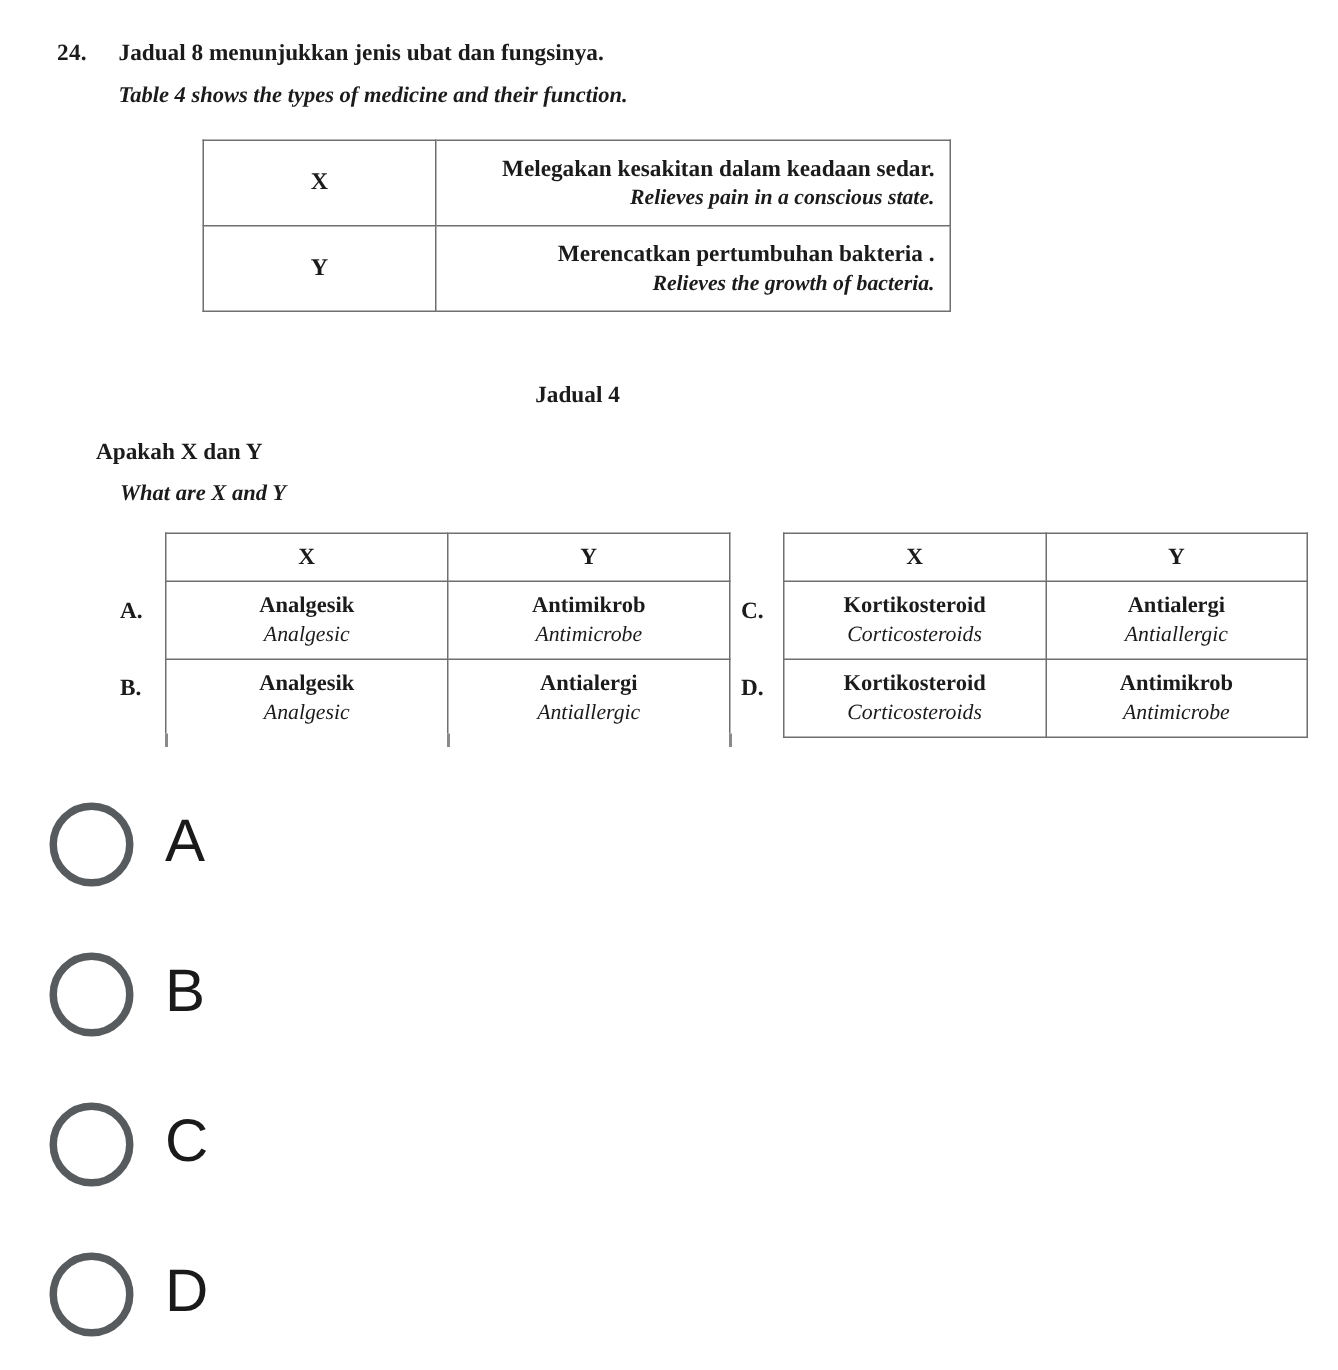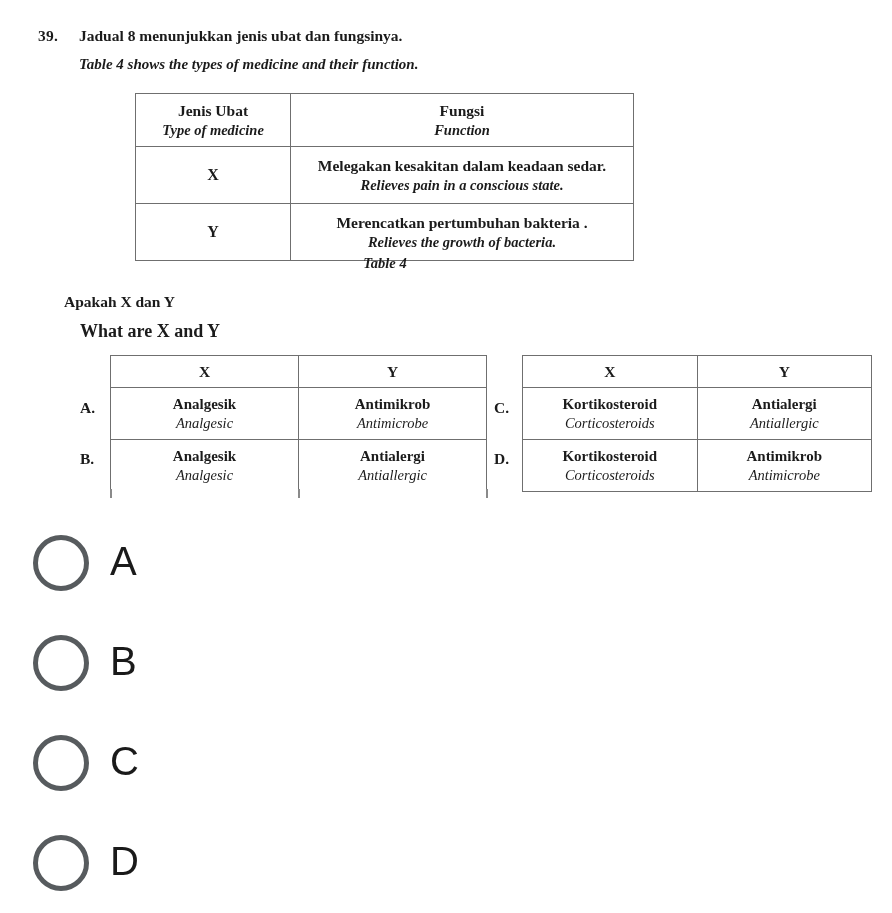--- a/index.html
+++ b/index.html
@@ -74,21 +74,21 @@
     font-style: italic;
     font-weight: 700;
     font-size: 14.5px;
   }
   .xy-cell {
     text-align: center;
     font-weight: 700;
     font-size: 16px;
   }
   .fn-cell {
-    text-align: center;
+    text-align: right;
     line-height: 1.3;
     padding-left: 13px;
   }
 
   
   .caption {
     position: absolute;
     left: 285px;
     top: 254px;
     width: 200px;
@@ -102,21 +102,22 @@
     left: 64px;
     top: 293px;
     font-size: 15.5px;
     font-weight: 700;
     white-space: nowrap;
   }
   .ask-en {
     position: absolute;
     left: 80px;
     top: 321px;
-    font-size: 18px;
+    font-size: 15px;
+    font-style: italic;
     font-weight: 700;
     white-space: nowrap;
   }
 
   
   .opt-table {
     position: absolute;
     border-collapse: collapse;
     table-layout: fixed;
   }
@@ -205,59 +206,49 @@
     font-family: "Liberation Sans", "DejaVu Sans", sans-serif;
     font-size: 40px;
     font-weight: 400;
     color: #1a1a1a;
     line-height: 58px;
   }
 </style>
 </head>
 <body>
 
-<div class="q-number">39.</div>
+<div class="q-number">24.</div>
 <div class="q-line-my">Jadual 8 menunjukkan jenis ubat dan fungsinya.</div>
 <div class="q-line-en">Table 4 shows the types of medicine and their function.</div>
 
 <table class="main-table">
   <colgroup>
       <col class="col-type">
       <col>
     </colgroup>
   <tbody>
     <tr>
-      <td class="cell-pad head-cell">
-        <div class="t-my">Jenis Ubat</div>
-        <div class="t-en">Type of medicine</div>
-      </td>
-      <td class="cell-pad head-cell">
-        <div class="t-my">Fungsi</div>
-        <div class="t-en">Function</div>
-      </td>
-    </tr>
-    <tr>
       <td class="cell-pad xy-cell" style="height:42px">X</td>
       <td class="cell-pad fn-cell">
         <div class="t-my">Melegakan kesakitan dalam keadaan sedar.</div>
         <div class="t-en">Relieves pain in a conscious state.</div>
       </td>
     </tr>
     <tr>
       <td class="cell-pad xy-cell" style="height:42px">Y</td>
       <td class="cell-pad fn-cell">
         <div class="t-my">Merencatkan pertumbuhan bakteria .</div>
         <div class="t-en">Relieves the growth of bacteria.</div>
       </td>
     </tr>
   </tbody>
 </table>
 
 <div class="caption">
-  <div class="t-en">Table 4</div>
+  <div class="t-my">Jadual 4</div>
 </div>
 
 <div class="ask-my">Apakah X dan Y</div>
 <div class="ask-en">What are X and Y</div>
 
 <div class="opt-letter ol-a">A.</div>
 <div class="opt-letter ol-b">B.</div>
 <div class="opt-letter ol-c">C.</div>
 <div class="opt-letter ol-d">D.</div>
 

